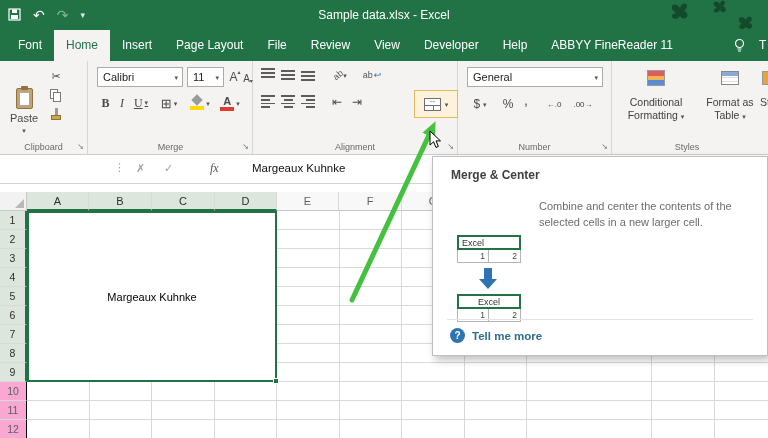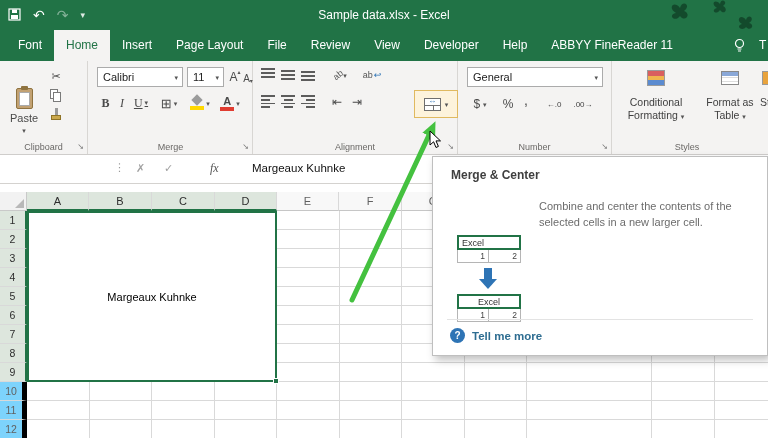--- a/index.html
+++ b/index.html
@@ -82,21 +82,21 @@
   .fb-btn { position:absolute; top:6px; font-size:11px; color:#a0a0a0; }
   .fb-fx { position:absolute; left:210px; top:5px; font-size:12px; font-style:italic; font-family:"Liberation Serif", serif; color:#555; }
   .fb-content { position:absolute; left:252px; top:6px; font-size:11.5px; color:#111; }
 
   
   .spacer { position:absolute; left:0; top:184px; width:768px; height:8px; background:#fff; z-index:3; }
   .corner { position:absolute; left:0; top:192px; width:27px; height:19px; background:#f2f2f2; border-right:1px solid #c9c9c9; border-bottom:1px solid #c9c9c9; z-index:3; }
   .corner .tri { position:absolute; right:2px; bottom:2px; width:0; height:0; border-left:9px solid transparent; border-bottom:9px solid #b8b8b8; }
   .colh { position:absolute; top:192px; height:19px; display:flex; align-items:center; justify-content:center; font-size:11px; color:#616161; background:#f8f8f8; border-right:1px solid #d9d9d9; border-bottom:1px solid #c6c6c6; z-index:3; }
   .colh.sel { background:#dde6dd; border-bottom:2px solid #217346; color:#2d2d2d; }
-  .rowh { position:absolute; left:0; width:27px; height:19px; display:flex; align-items:center; justify-content:center; font-size:10.5px; color:#616161; background:#7dd3fc; border-right:5px solid #000000; border-bottom:1px solid #d9d9d9; z-index:3; }
+  .rowh { position:absolute; left:0; width:27px; height:19px; display:flex; align-items:center; justify-content:center; font-size:10.5px; color:#616161; background:#f9a8d4; border-right:1px solid #000000; border-bottom:1px solid #d9d9d9; z-index:3; }
   .rowh.sel { background:#dde6dd; border-right:2px solid #217346; color:#2d2d2d; }
   .grid { position:absolute; left:27px; top:211px; width:741px; height:227px; z-index:1; background-image:
       repeating-linear-gradient(to right, transparent 0, transparent 61.5px, #d9d9d9 61.5px, #d9d9d9 62.5px),
       repeating-linear-gradient(to bottom, transparent 0, transparent 18px, #d9d9d9 18px, #d9d9d9 19px); }
   .selection { position:absolute; left:27px; top:211px; width:250px; height:171px; background:#fff; border:2px solid #217346; z-index:2; display:flex; align-items:center; justify-content:center; font-size:11px; color:#000; }
   .handle { position:absolute; right:-4px; bottom:-4px; width:6px; height:6px; background:#217346; border:1px solid #fff; }
 
   
   .tooltip { position:absolute; left:432px; top:156px; width:336px; height:200px; background:#fff; border:1px solid #bfbfbf; box-shadow:3px 4px 8px rgba(0,0,0,.25); z-index:30; }
   .tt-title { position:absolute; left:18px; top:11px; font-size:12px; font-weight:bold; color:#3f3f3f; }

